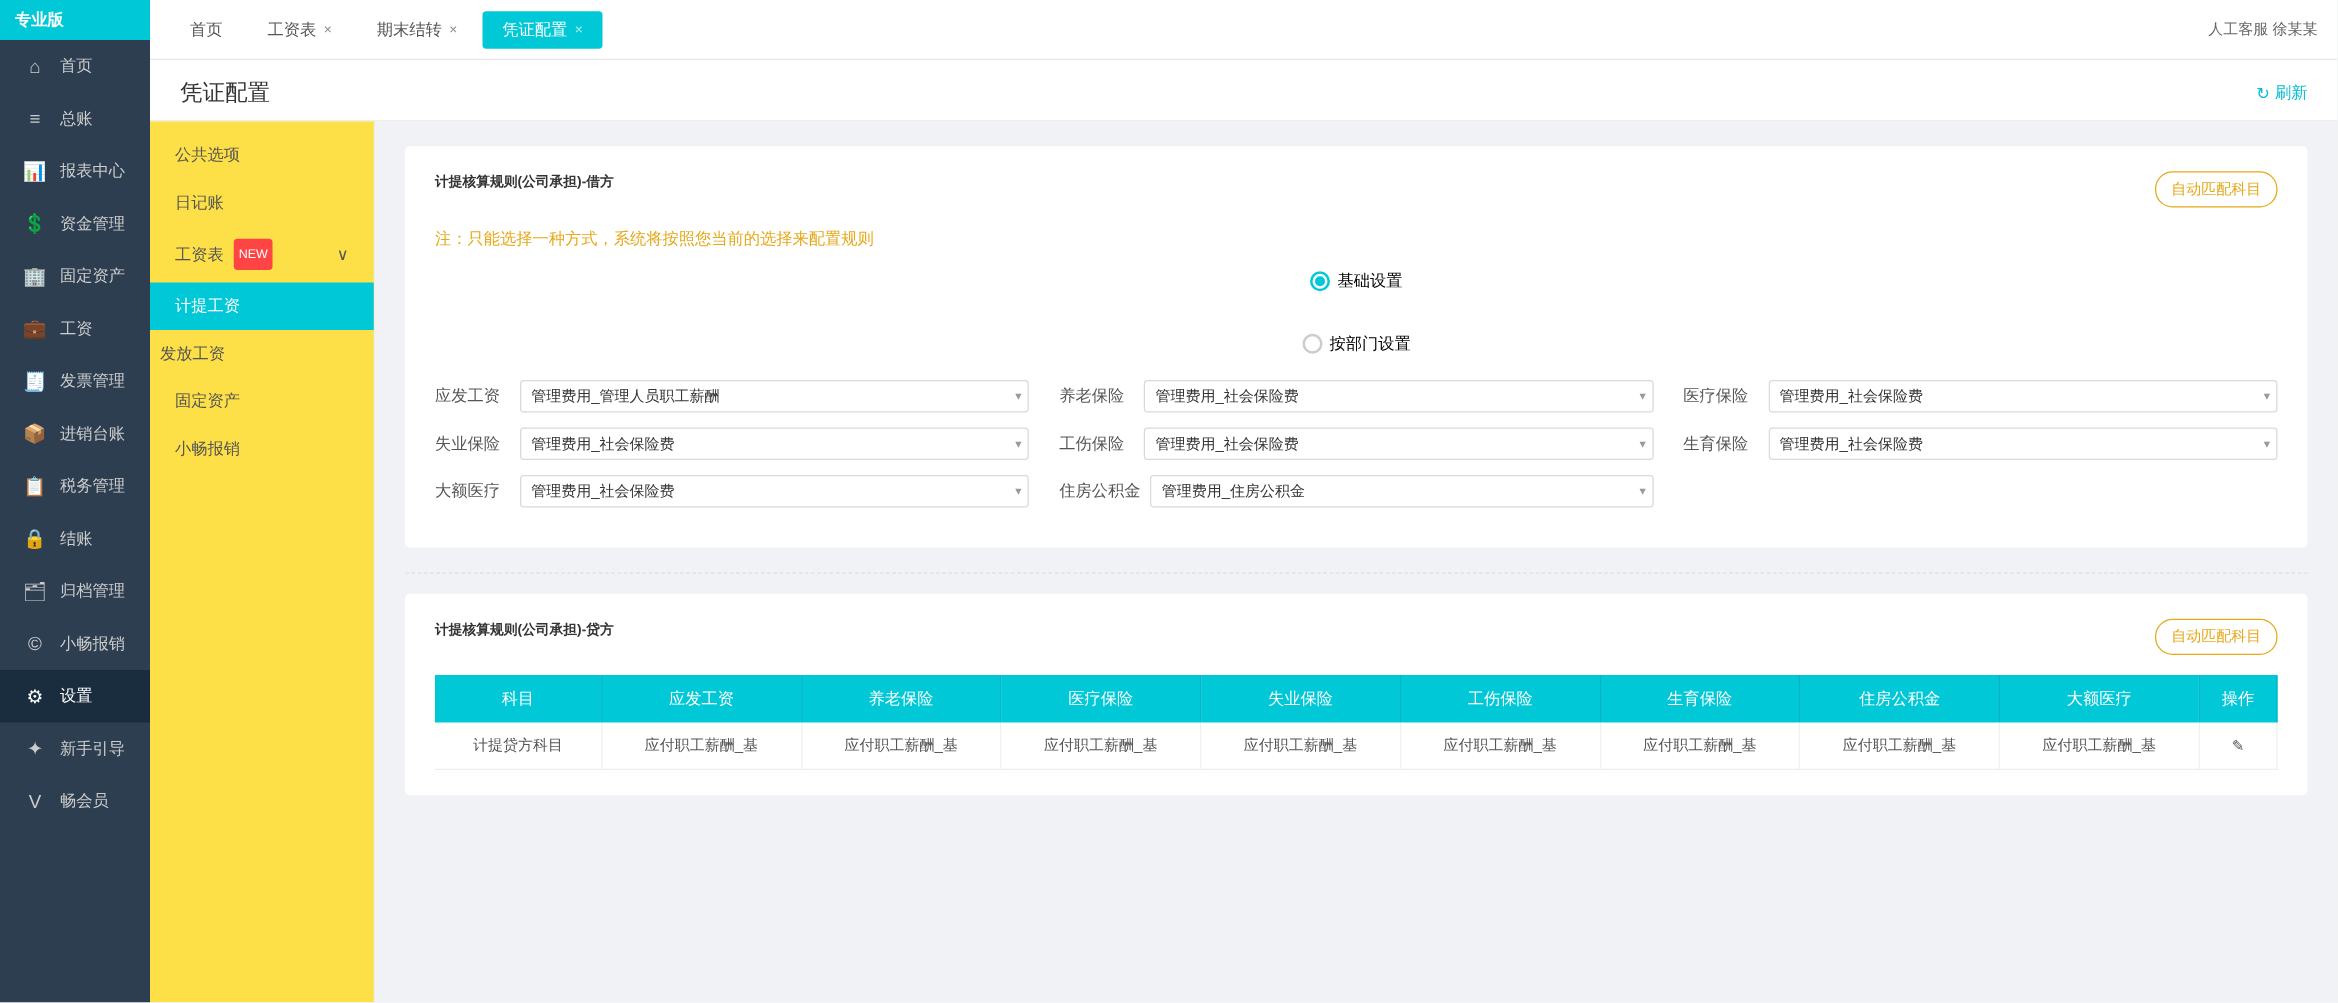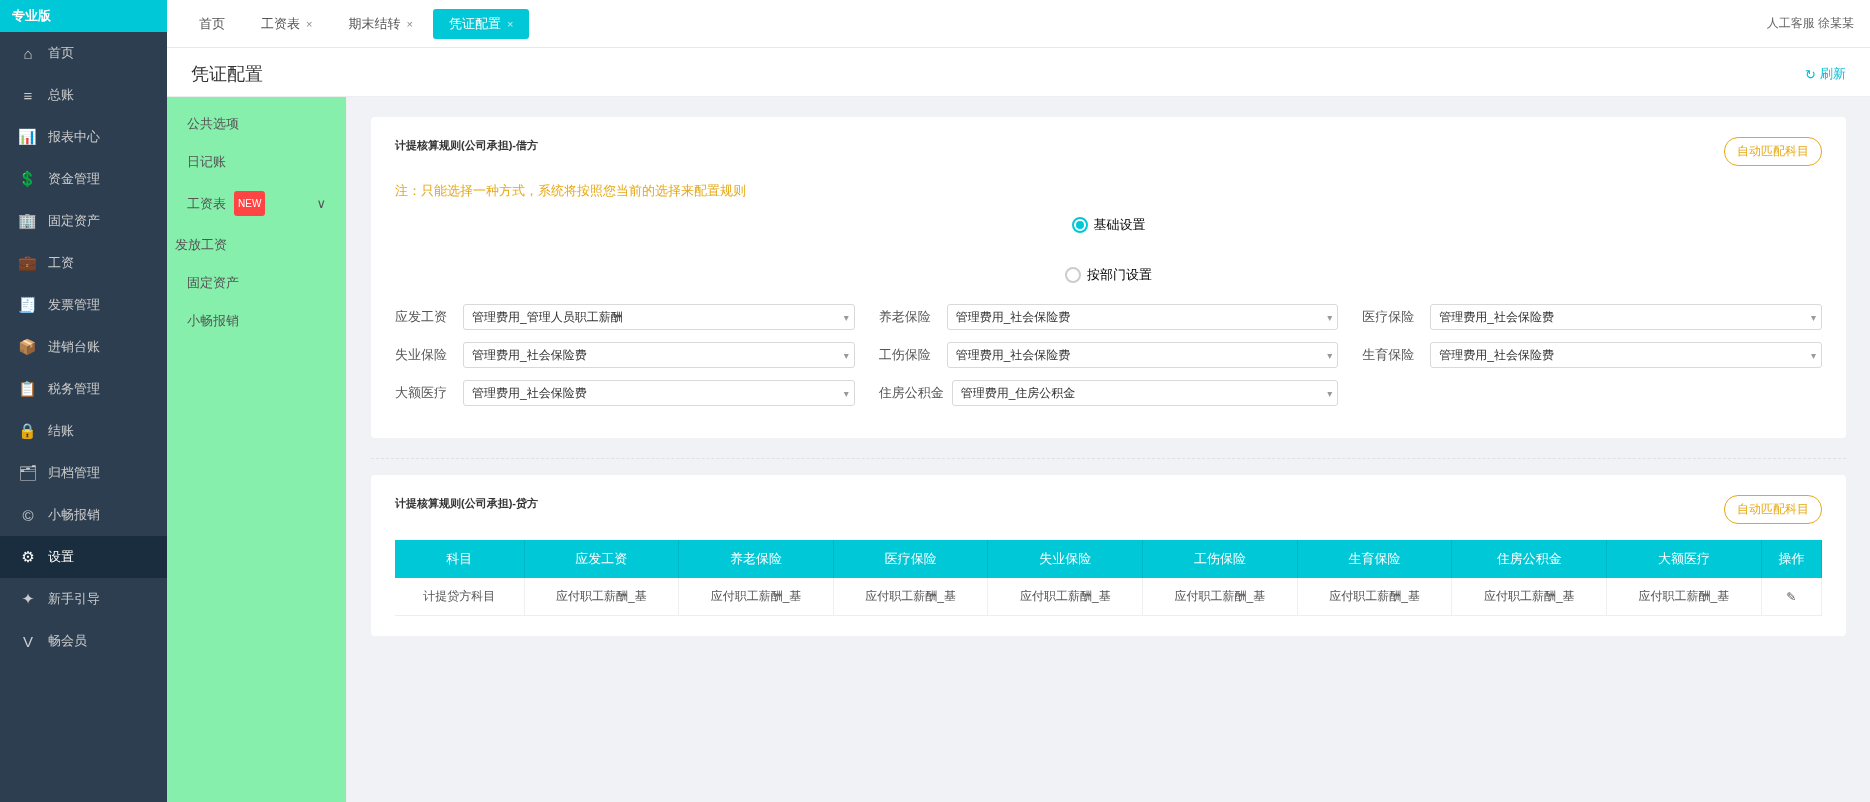--- a/index.html
+++ b/index.html
@@ -1,20 +1,20 @@
 <!DOCTYPE html>
 <html><head>
   <meta charset="utf-8">
   <style>
     * { box-sizing: border-box; margin: 0; padding: 0; }
     body { font-family: 'Microsoft YaHei', Arial, sans-serif; font-size: 13px; background: #f5f5f5; display: flex; height: 802px; overflow: hidden; }
 
     
     .sidebar {
-      width: 167px;
+      width: 120px;
       background: #2d3e50;
       color: #fff;
       display: flex;
       flex-direction: column;
       flex-shrink: 0;
       height: 802px;
       overflow-y: auto;
     }
     .sidebar-logo {
       background: #00c8d7;
@@ -103,21 +103,21 @@
     .content {
       flex: 1;
       overflow-y: auto;
       padding: 0;
       display: flex;
     }
 
     
     .left-nav {
       width: 180px;
-      background: #86efac;
+      background: #fde047;
       border-right: 1px solid #eee;
       padding: 8px 0;
       flex-shrink: 0;
     }
     .left-nav-item {
       padding: 10px 20px;
       cursor: pointer;
       color: #555;
       font-size: 13px;
       display: flex;
@@ -339,20 +339,23 @@
       </div>
       <div class="left-nav-item">
         <span>日记账</span>
       </div>
       <div class="left-nav-item" style="justify-content: space-between;">
         <span style="display:flex;align-items:center;gap:4px;">
           <span>工资表</span>
           <span class="new-badge">NEW</span>
         </span>
         <span>∨</span>
+      </div>
+      <div class="left-nav-item active">
+        <span>计提工资</span>
       </div>
       <div class="left-nav-item left-nav-sub">
         <span>发放工资</span>
       </div>
       <div class="left-nav-item">
         <span>固定资产</span>
       </div>
       <div class="left-nav-item">
         <span>小畅报销</span>
       </div>

